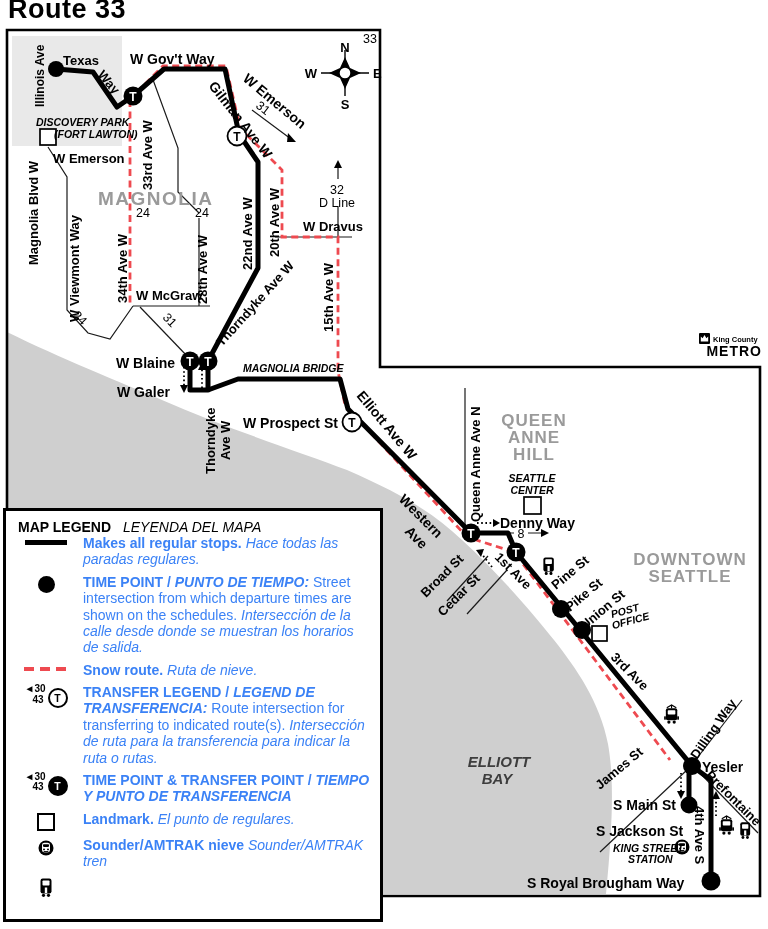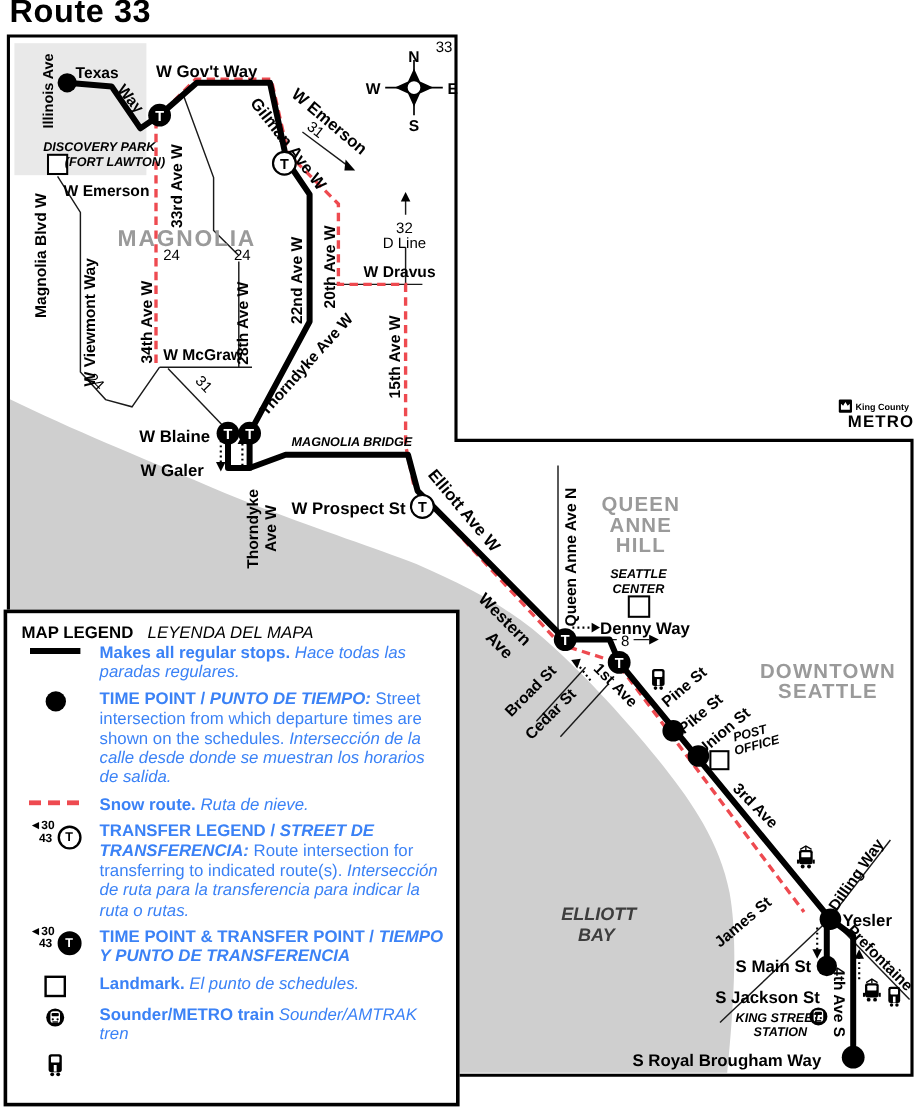--- a/index.html
+++ b/index.html
@@ -312,53 +312,53 @@
 
     <div class="lrow">
       <div class="lsym tcombo">
         <div class="tnums">
           <span><span>◄</span><span>30</span></span>
           <span class="r2">43</span>
         </div>
         <div class="tcirc">T</div>
       </div>
       <div class="ltxt">
-        <span class="b">TRANSFER LEGEND / </span><span class="bi">STREET DE TRANSFERENCIA:</span><span> Route intersection for transferring to indicated route(s). </span><span class="i">Intersección de ruta para la transferencia para indicar la ruta o rutas.</span>
+        <span class="b">TRANSFER LEGEND / </span><span class="bi">LEGEND DE TRANSFERENCIA:</span><span> Route intersection for transferring to indicated route(s). </span><span class="i">Intersección de ruta para la transferencia para indicar la ruta o rutas.</span>
       </div>
     </div>
 
     <div class="lrow">
       <div class="lsym tcombo">
         <div class="tnums">
           <span><span>◄</span><span>30</span></span>
           <span class="r2">43</span>
         </div>
         <div class="tcirc filled">T</div>
       </div>
       <div class="ltxt">
         <span class="b">TIME POINT &amp; TRANSFER POINT / </span><span class="bi">TIEMPO Y PUNTO DE TRANSFERENCIA</span>
       </div>
     </div>
 
     <div class="lrow">
       <div class="lsym sq"></div>
       <div class="ltxt">
         <span class="b">Landmark.</span>
-        <span class="i">El punto de schedules.</span>
+        <span class="i">El punto de regulares.</span>
       </div>
     </div>
 
     <div class="lrow">
       <div class="lsym">
         <svg width="18" height="18" viewBox="-9 -9 18 18">
             <use href="#ic-sounder"></use>
           </svg>
       </div>
       <div class="ltxt">
-        <span class="b">Sounder/METRO train</span>
+        <span class="b">Sounder/AMTRAK nieve</span>
         <span class="i">Sounder/AMTRAK tren</span>
       </div>
     </div>
 
 
     <div class="lrow">
       <div class="lsym">
         <svg width="16" height="21" viewBox="0 0 16 21">
             <use href="#ic-streetcar"></use>
           </svg>

